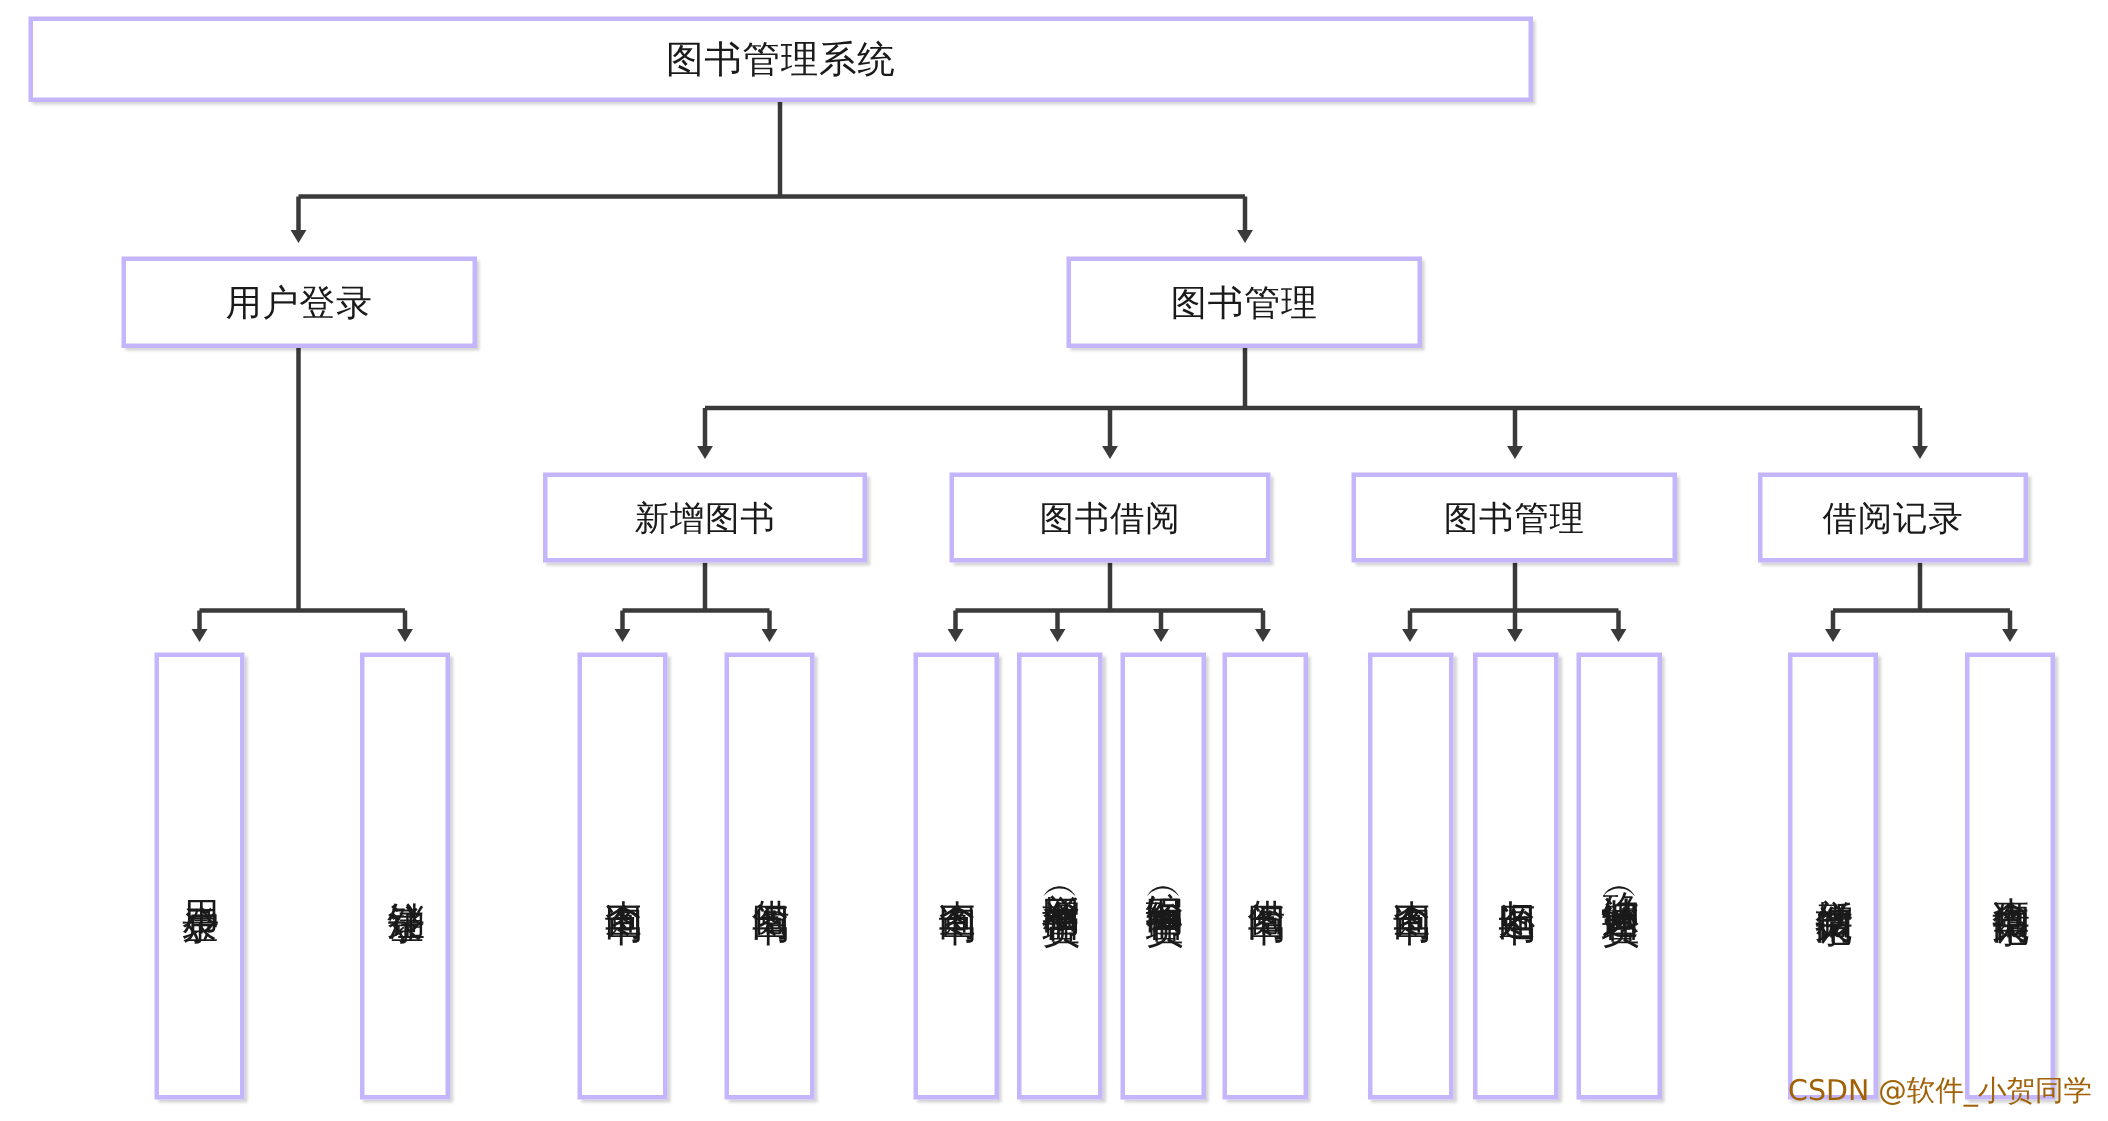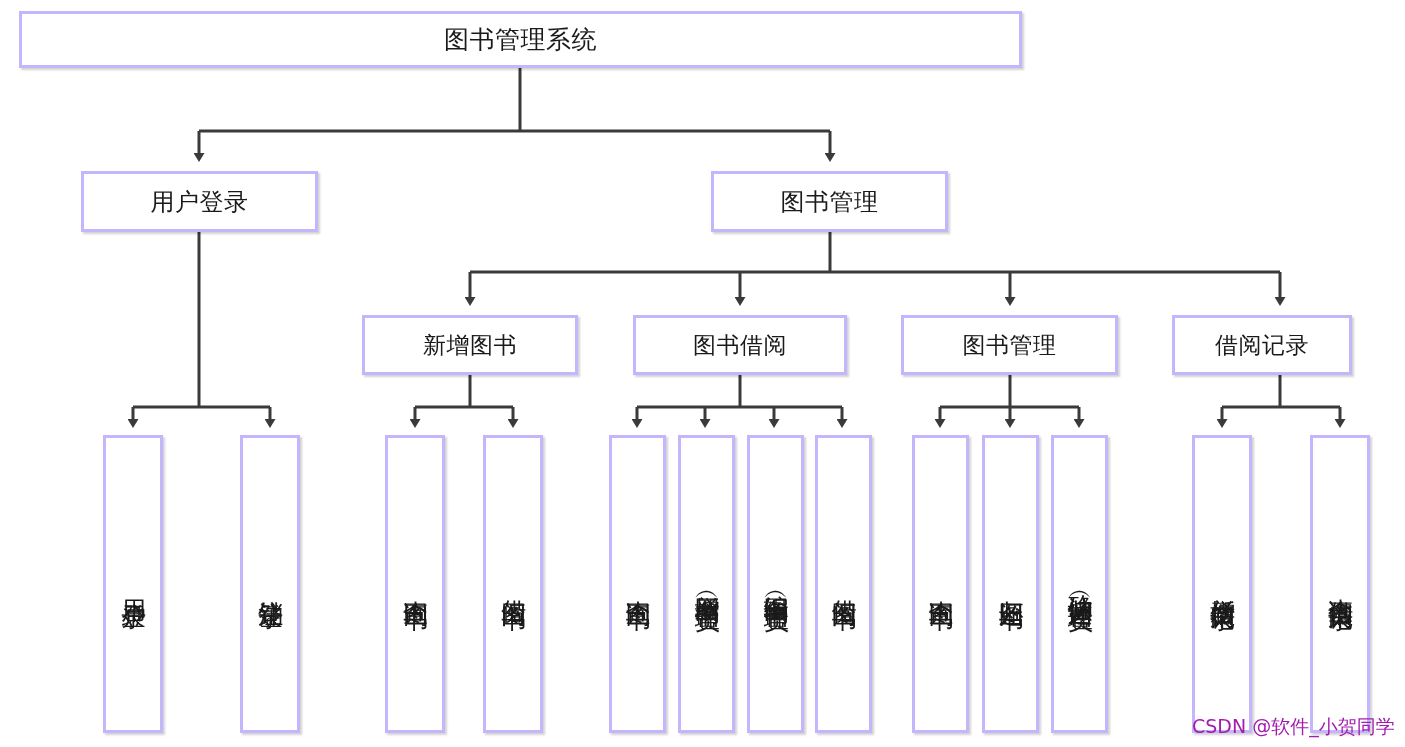--- a/index.html
+++ b/index.html
@@ -54,21 +54,21 @@
     text-orientation: upright;
     line-height: 1.06;
     letter-spacing: 2px;
     max-height: 268px;
   }
   #watermark {
     position: absolute;
     left: 1192px;
     top: 714px;
     font-size: 19px;
-    color: #a21caf;
+    color: #a16207;
     white-space: nowrap;
     z-index: 5;
   }
 </style>
 </head>
 <body>
 
 <div id="diagram-root">
 
   <svg id="connector-layer" viewBox="0 0 1405 747" width="1405" height="747">

